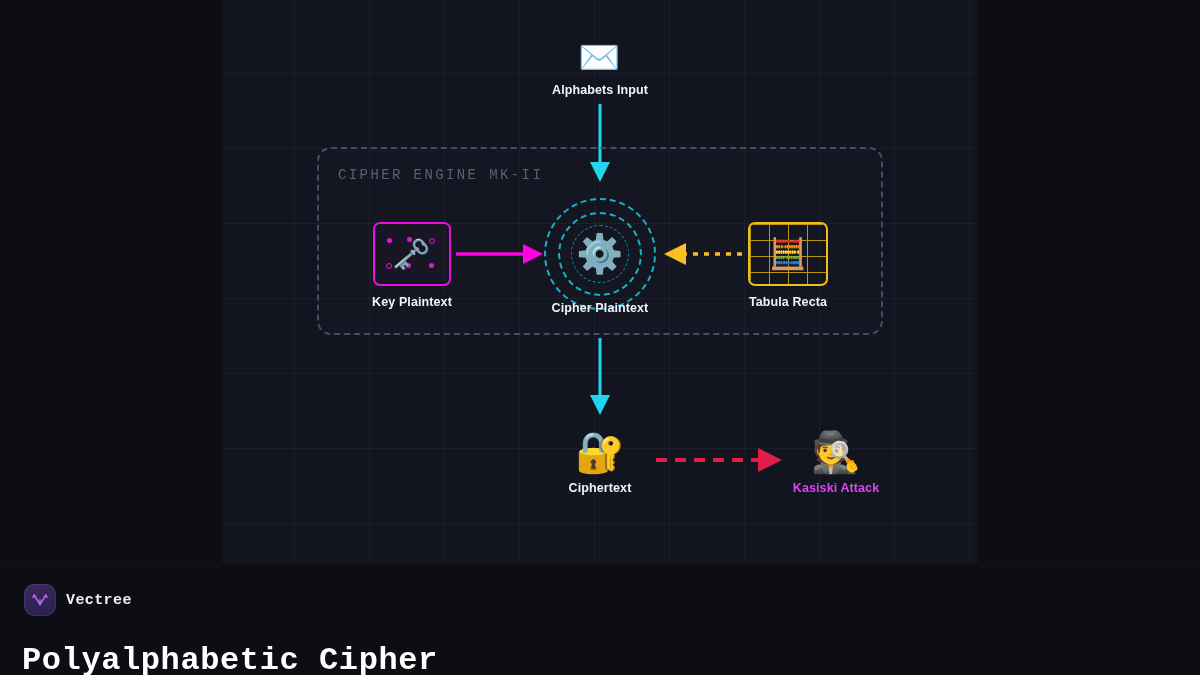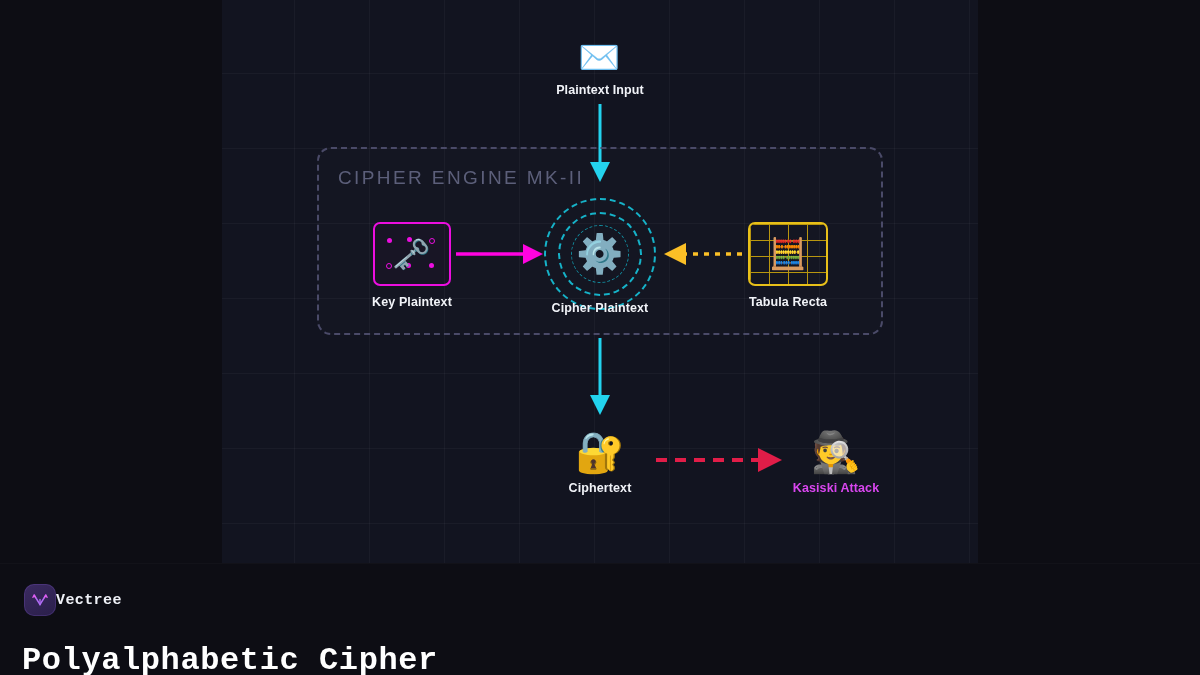--- a/index.html
+++ b/index.html
@@ -52,22 +52,22 @@
   
   #engine {
     position:absolute;
     left:317px; top:147px; width:566px; height:188px;
     border:2px dashed #4a4a68;
     border-radius:14px;
     background:rgba(255,255,255,0.012);
   }
   #engine-title {
     position:absolute; left:19px; top:18px;
-    font-family:Liberation Sans, sans-serif;
-    font-size:19px; letter-spacing:2.4px;
+    font-family:Liberation Mono, monospace;
+    font-size:14px; letter-spacing:2.4px;
     color:#5c5f7a;
     white-space:nowrap;
   }
 
   
   #node-key { left:373px; top:222px; width:78px; }
   #key-box {
     width:78px; height:64px;
     border:2px solid #ec0ee0;
     border-radius:7px;
@@ -111,21 +111,21 @@
   #orbit .glyph { font-size:38px; position:relative; z-index:3; }
   #node-cipher .caption { margin-top:-9px; position:relative; z-index:4; }
 
   
   #wires { position:absolute; inset:0; pointer-events:none; }
 
   
   #footer { position:absolute; left:0; top:563px; width:1200px; height:112px; }
   #brand-row {
     position:absolute; left:24px; top:21px;
-    display:flex; align-items:center; 
+    display:flex; align-items:center; gap:10px;
   }
   #logo-mark {
     width:32px; height:32px; border-radius:10px;
     background:linear-gradient(150deg,#3b2a61 0%,#2a1f4a 100%);
     display:flex; align-items:center; justify-content:center;
     box-shadow:0 0 0 1px rgba(160,110,255,0.18) inset;
   }
   #brand-name {
     font-family:"Liberation Mono", monospace;
     font-size:15px; font-weight:bold; color:#eef0f6;
@@ -183,21 +183,21 @@
       <polygon points="782,460 758,448 758,472" fill="#e11d48"></polygon>
     </g>
   </svg>
 
   <div id="engine">
     <div id="engine-title">CIPHER ENGINE MK-II</div>
   </div>
 
   <div class="node" id="node-plaintext">
     <span class="glyph">✉️</span>
-    <span class="caption">Plaintext Input</span>
+    <span class="caption">Alphabets Input</span>
   </div>
 
   <div class="node" id="node-key">
     <div id="key-box">
       <span class="kdot" style="left:12px; top:14px;"></span>
       <span class="kdot" style="left:32px; top:13px;"></span>
       <span class="kdot hollow" style="right:14px; top:14px;"></span>
       <span class="kdot hollow" style="left:11px; bottom:15px;"></span>
       <span class="kdot" style="left:31px; bottom:16px;"></span>
       <span class="kdot" style="right:15px; bottom:16px;"></span>

